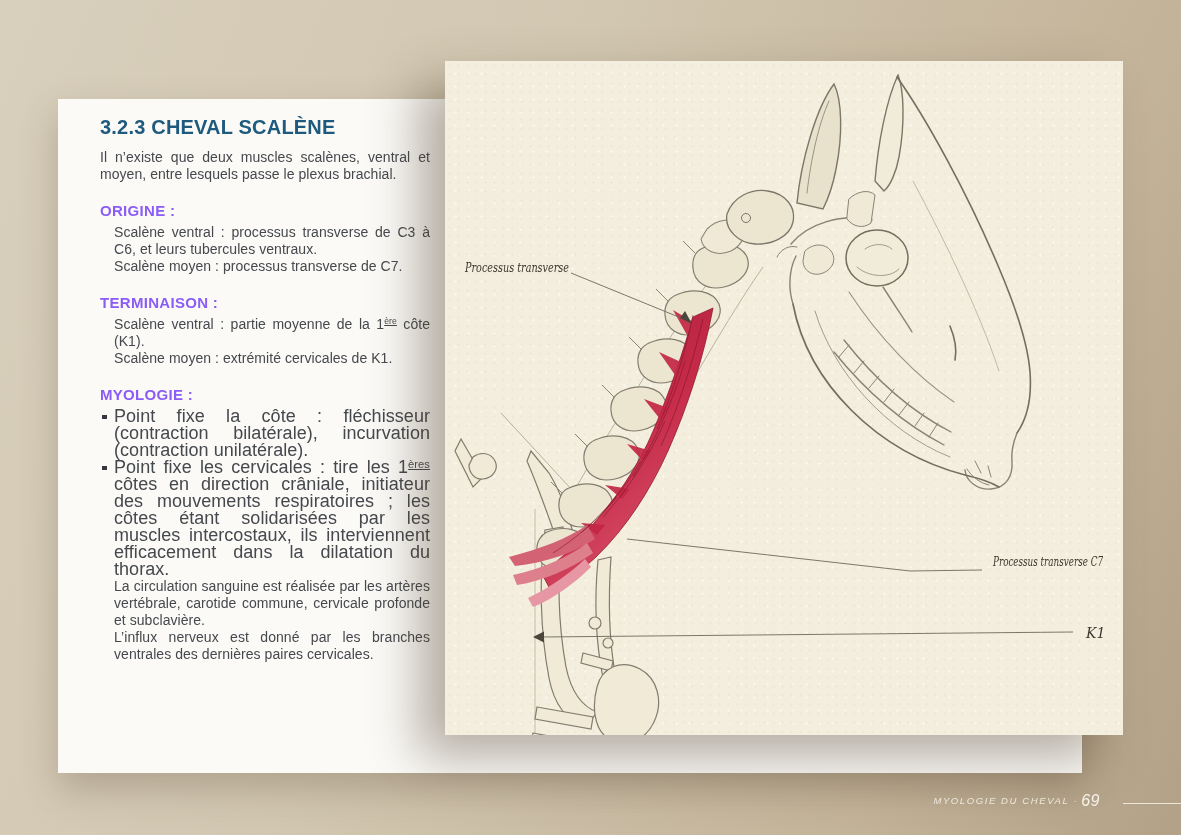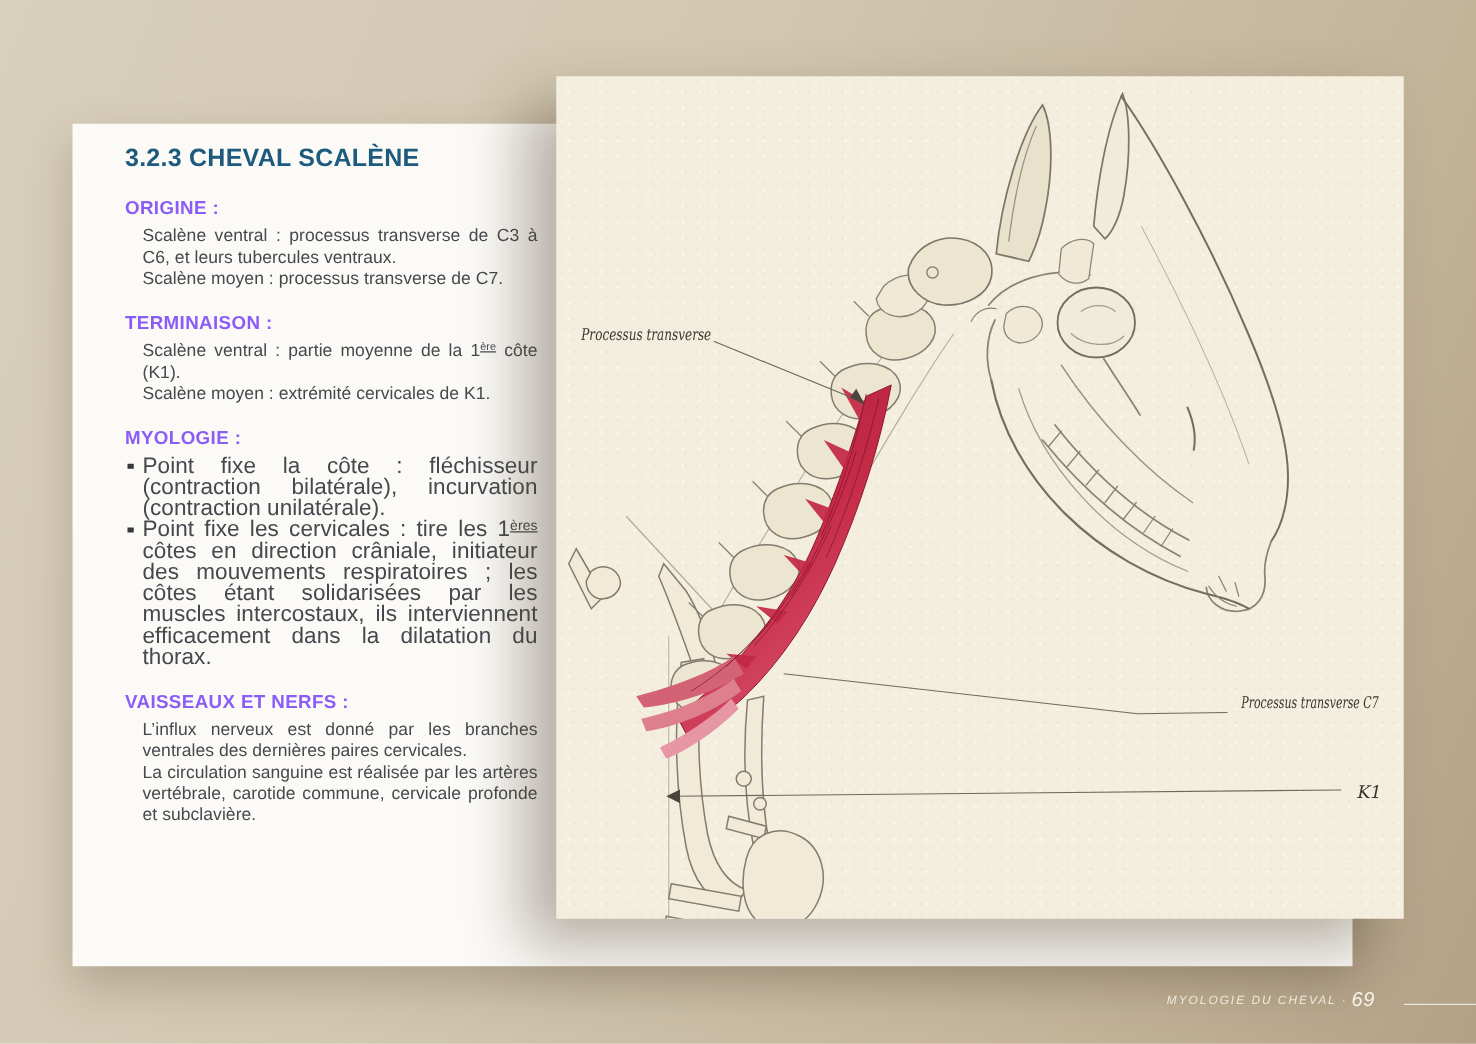--- a/index.html
+++ b/index.html
@@ -63,20 +63,21 @@
   }
 </style>
 </head>
 <body>
 
 <div class="text-panel">
   <div class="content">
 
     <h1 class="article-title">3.2.3 CHEVAL SCALÈNE</h1>
 
+    <p class="body-text intro">Il n’existe que deux muscles scalènes, ventral et moyen, entre lesquels passe le plexus brachial.</p>
 
     <div class="section">
       <h2>ORIGINE :</h2>
       <div class="indent">
         <p class="body-text">Scalène ventral : processus transverse de C3 à C6, et leurs tubercules ventraux.</p>
         <p class="body-text">Scalène moyen : processus transverse de C7.</p>
       </div>
     </div>
 
     <div class="section">
@@ -89,24 +90,23 @@
 
     <div class="section">
       <h2>MYOLOGIE :</h2>
       <ul class="fn-list">
         <li>Point fixe la côte : fléchisseur (contraction bilatérale), incurvation (contraction unilatérale).</li>
         <li><span>Point fixe les cervicales : tire les 1</span><sup>ères</sup><span> côtes en direction crâniale, initiateur des mouvements respiratoires ; les côtes étant solidarisées par les muscles intercostaux, ils interviennent efficacement dans la dilatation du thorax.</span></li>
       </ul>
     </div>
 
     <div class="section">
-      <h2>VAISSEAUX ET NERFS :</h2>
       <div class="indent">
+        <p class="body-text">La circulation sanguine est réalisée par les artères vertébrale, carotide commune, cervicale profonde et subclavière.</p>
         <p class="body-text">L’influx nerveux est donné par les branches ventrales des dernières paires cervicales.</p>
-        <p class="body-text">La circulation sanguine est réalisée par les artères vertébrale, carotide commune, cervicale profonde et subclavière.</p>
       </div>
     </div>
 
   </div>
 </div>
 
 <div class="figure-panel">
   <svg viewBox="0 0 678 674" aria-hidden="true">
     <defs>
       <linearGradient id="mg" x1="0" y1="0" x2="0.55" y2="1">

